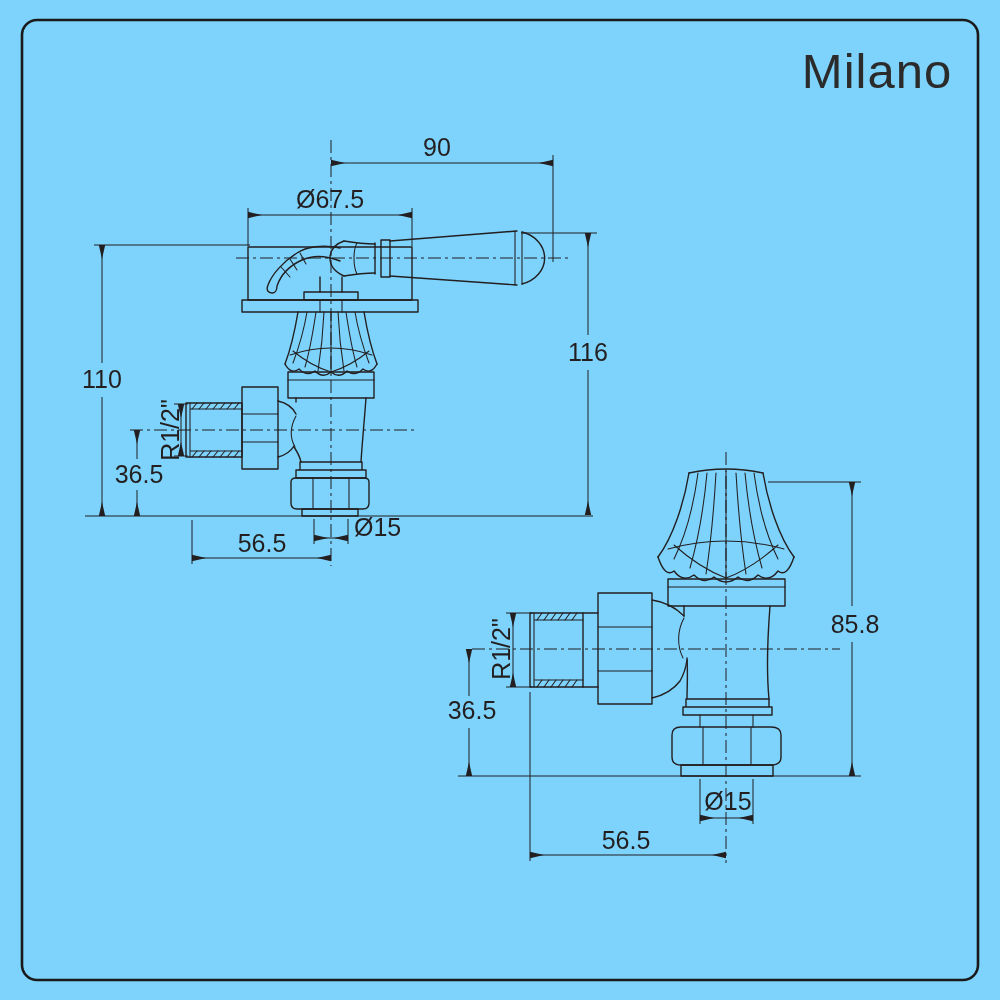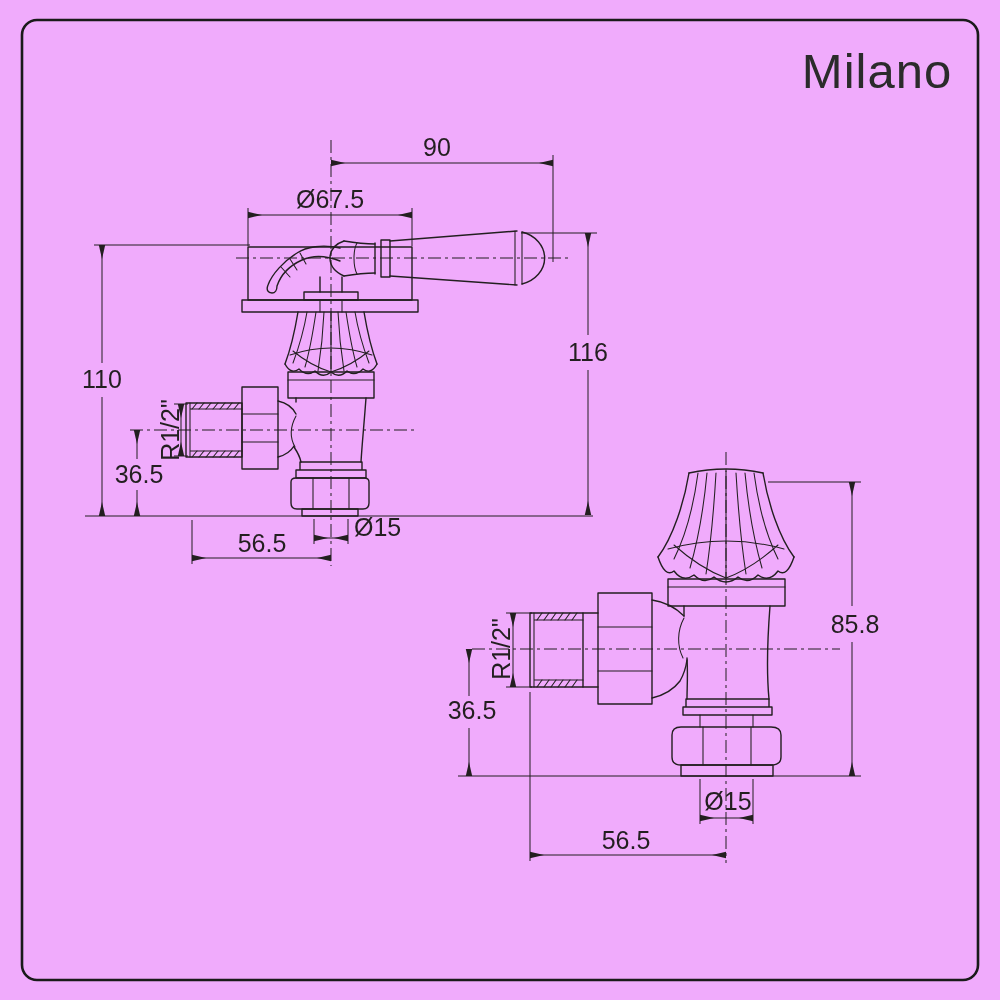--- a/index.html
+++ b/index.html
@@ -1,16 +1,16 @@
 <!DOCTYPE html>
 <html><head>
 <meta charset="utf-8">
 <style>
   html,body{margin:0;padding:0;background:#ffffff;}
-  .page{position:relative;width:1000px;height:1000px;background:#f0abfc;overflow:hidden;}
+  .page{position:relative;width:1000px;height:1000px;background:#7dd3fc;overflow:hidden;}
   svg{position:absolute;left:0;top:0;}
   .outline{fill:none;stroke:#231f20;stroke-width:1.4;stroke-linecap:round;stroke-linejoin:round;}
   .thin{fill:none;stroke:#231f20;stroke-width:1.05;stroke-linecap:round;stroke-linejoin:round;}
   .dim{fill:none;stroke:#231f20;stroke-width:1;}
   .cl{fill:none;stroke:#231f20;stroke-width:1;stroke-dasharray:13 4 3 4;}
   .dimtext{font-family:"Liberation Sans",sans-serif;font-size:25px;fill:#231f20;}
   .logo{font-family:"Liberation Sans",sans-serif;font-size:49px;font-weight:300;letter-spacing:1px;fill:#2b2b2b;}
 </style>
 </head>
 <body>

